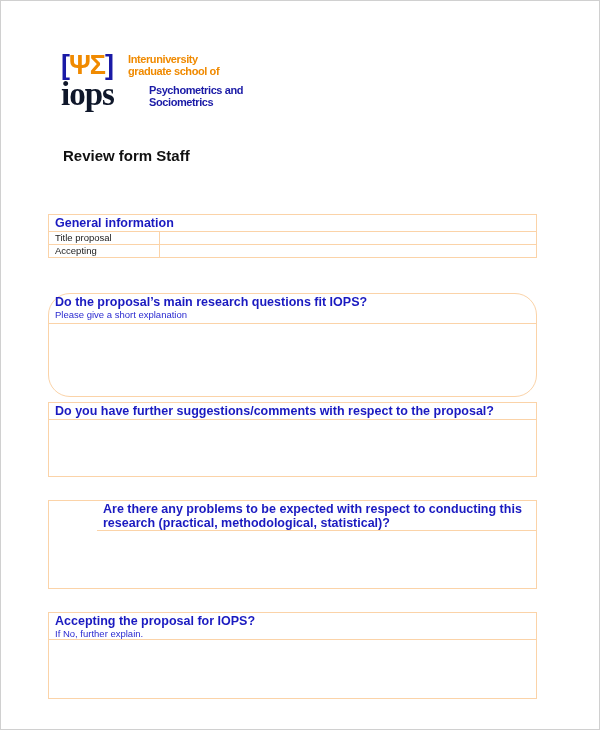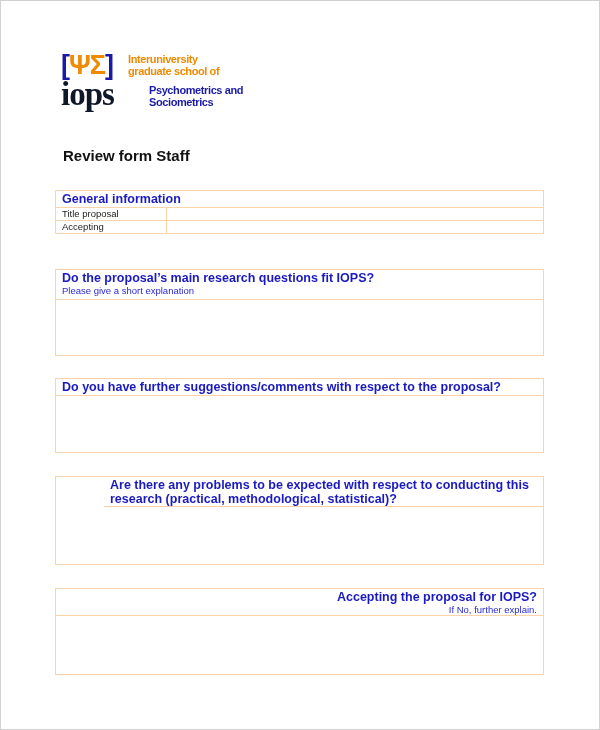--- a/index.html
+++ b/index.html
@@ -6,21 +6,21 @@
   body { width: 600px; height: 730px; background: #ffffff; position: relative; overflow: hidden; font-family: "Liberation Sans", sans-serif; }
   .page { position: absolute; left: 0; top: 0; width: 598px; height: 728px; border: 1px solid #d0d0d0; background: #fff; }
   .logo { position: absolute; left: 60px; top: 50px; }
   .logo-sym { position: absolute; left: 0; top: 0; font-family: Liberation Sans, sans-serif; font-weight: bold; font-size: 27px; line-height: 28px; white-space: nowrap; letter-spacing: -1px; }
   .logo-sym .br { color: #1a1aa6; }
   .logo-sym .gr { color: #f08a00; }
   .logo-iops { position: absolute; left: 0; top: 28px; font-family: Liberation Serif, serif; font-weight: bold; font-size: 33px; line-height: 30px; color: #0f172a; letter-spacing: -1px; }
   .logo-t1 { position: absolute; left: 67px; top: 2px; font-size: 11px; line-height: 12px; font-weight: bold; color: #f08a00; white-space: nowrap; letter-spacing: -0.4px; }
   .logo-t2 { position: absolute; left: 80px; top: 33px; font-size: 11px; line-height: 12px; font-weight: bold; color: #1a1aa6; white-space: nowrap; letter-spacing: -0.4px; margin-left: 8px; }
   .title { position: absolute; left: 62px; top: 138px; font-size: 15px; font-weight: bold; color: #111; margin-top: 8px; }
-  .box { position: absolute; left: 54px; width: 489px; border: 1px solid #fbd3a8; box-sizing: border-box; }
+  .box { position: absolute; left: 47px; width: 489px; border: 1px solid #fbd3a8; box-sizing: border-box; margin-top: 24px; }
   .hdr { border-bottom: 1px solid #fbd3a8; padding: 1px 6px 1px 6px; }
   .q { font-size: 12.5px; font-weight: bold; color: #1a1ac0; line-height: 14px; }
   .sub { font-size: 9.5px; color: #2a2ad0; line-height: 11px; }
   .row { display: flex; border-top: 1px solid #fbd3a8; height: 12px; justify-content: space-between; }
   .row .lbl { width: 104px; border-right: 1px solid #fbd3a8; font-size: 9.5px; color: #222; padding-left: 6px; line-height: 12px; }
   .row .val { flex: 1; }
   .body-area { width: 100%; }
 </style>
 </head>
 <body>
@@ -51,21 +51,21 @@
     <div class="row">
       <div class="lbl">Title proposal</div>
       <div class="val"></div>
     </div>
     <div class="row">
       <div class="lbl">Accepting</div>
       <div class="val"></div>
     </div>
   </div>
 
-  <div class="box" style="top:268px; height:87px;">
+  <div class="box" style="top:268px; height:104px;border-radius:22px;">
     <div class="hdr" style="height:27px;">
       <div class="q">Do the proposal’s main research questions fit IOPS?</div>
       <div class="sub">Please give a short explanation</div>
     </div>
     <div class="body-area" style="height:56px;"></div>
   </div>
 
   <div class="box" style="top:377px; height:75px;">
     <div class="hdr" style="height:14px;">
       <div class="q">Do you have further suggestions/comments with respect to the proposal?</div>
@@ -74,20 +74,20 @@
   </div>
 
   <div class="box" style="top:475px; height:89px;padding-left:48px;">
     <div class="hdr" style="height:27px;">
       <div class="q">Are there any problems to be expected with respect to conducting this research (practical, methodological, statistical)?</div>
     </div>
     <div class="body-area" style="height:57px;"></div>
   </div>
 
   <div class="box" style="top:587px; height:87px;">
-    <div class="hdr" style="height:24px;text-align:right;">
+    <div class="hdr" style="height:24px;">
       <div class="q">Accepting the proposal for IOPS?</div>
       <div class="sub">If No, further explain.</div>
     </div>
     <div class="body-area" style="height:58px;"></div>
   </div>
 
 </div>
 
 </body></html>

